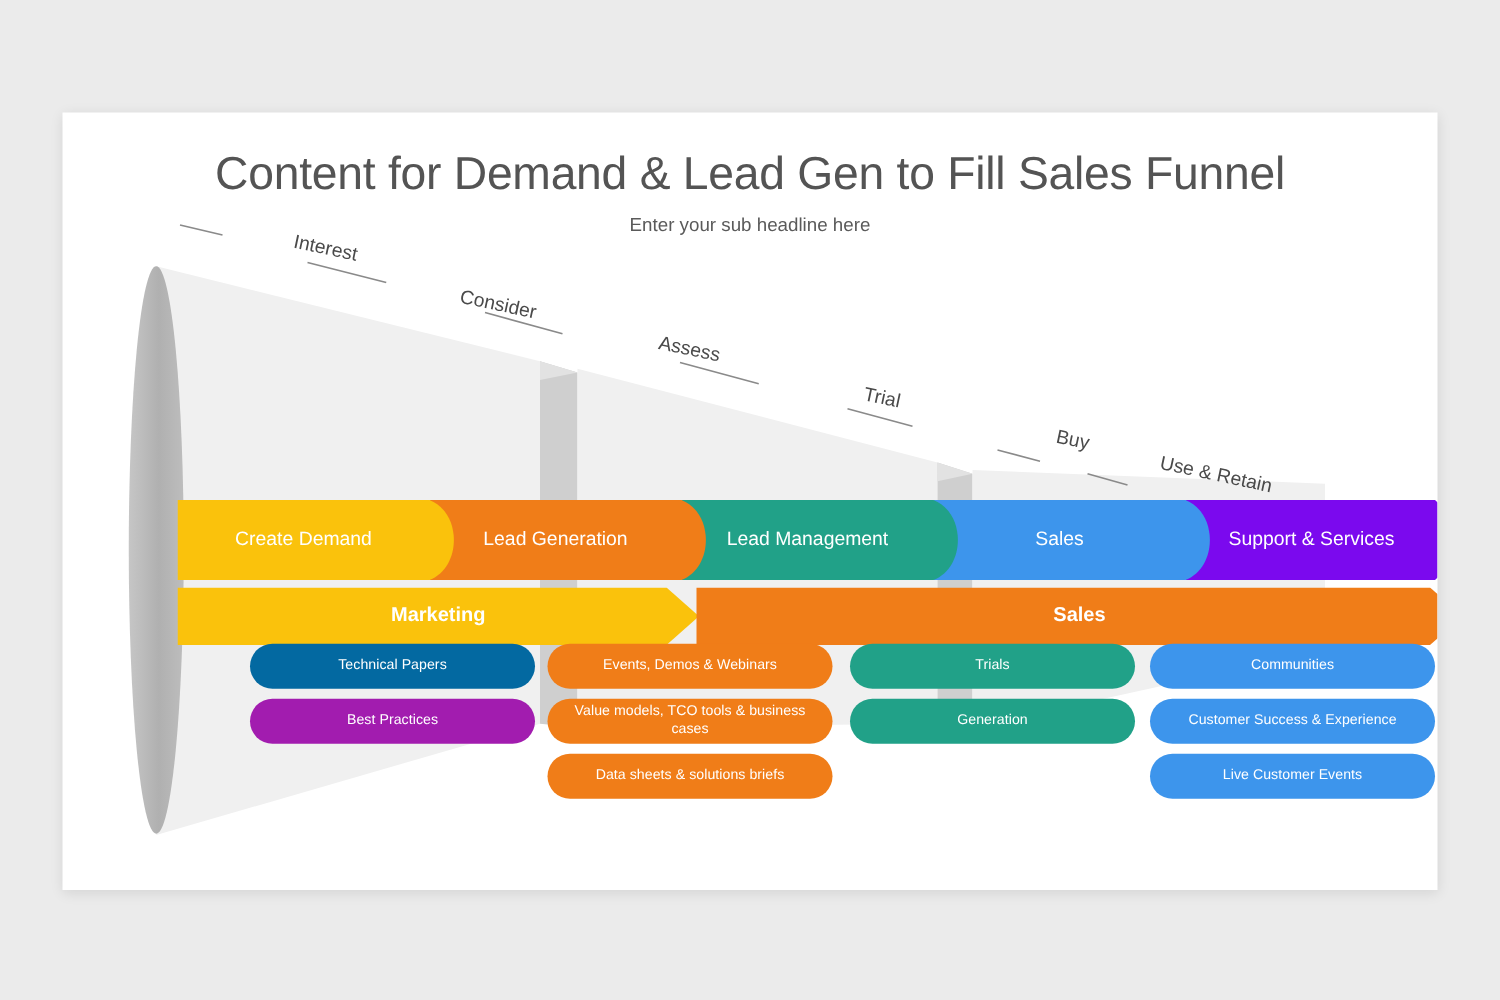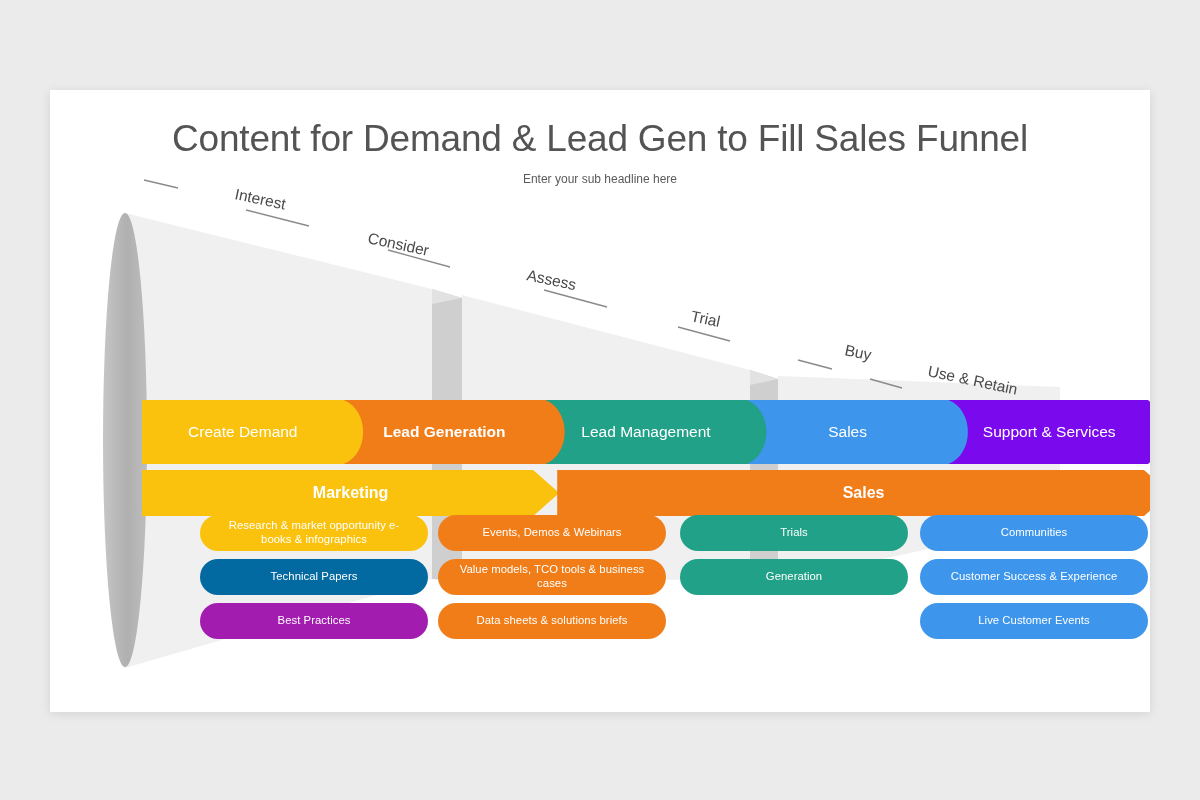--- a/index.html
+++ b/index.html
@@ -45,21 +45,21 @@
     color: #545454;
     letter-spacing: -0.2px;
     white-space: nowrap;
   }
   .subtitle {
     position: absolute;
     left: 0;
     top: 82px;
     width: 1100px;
     text-align: center;
-    font-size: 12px;
+    font-size: 15px;
     font-weight: 400;
     color: #5a5a5a;
   }
 
   
   .funnel-layer {
     position: absolute;
     left: 0;
     top: 0;
     width: 1100px;
@@ -229,42 +229,39 @@
       <svg viewBox="0 0 1008 64" width="1008" height="64">
         <g id="chev-shapes">
             <path d="M 806.4 0 L 1006 0 L 1042 32 L 1006 64 L 806.4 64 Z" fill="#7b09ee"></path>
             <path d="M 604.8 0 L 806.4 0 C 832.4 10.24 832.4 53.76 806.4 64 L 604.8 64 Z" fill="#3d95ec"></path>
             <path d="M 403.2 0 L 604.8 0 C 630.8 10.24 630.8 53.76 604.8 64 L 403.2 64 Z" fill="#21a188"></path>
             <path d="M 201.6 0 L 403.2 0 C 429.2 10.24 429.2 53.76 403.2 64 L 201.6 64 Z" fill="#f07d18"></path>
             <path d="M 0 0 L 201.6 0 C 227.6 10.24 227.6 53.76 201.6 64 L 0 64 Z" fill="#fac20c"></path>
           </g>
       </svg>
       <div class="chev-label" style="left: 0px; width: 201.6px;">Create Demand</div>
-      <div class="chev-label" style="left: 201.6px; width: 201.6px; font-weight: bold;">Lead Generation</div>
+      <div class="chev-label" style="left: 201.6px; width: 201.6px;">Lead Generation</div>
       <div class="chev-label" style="left: 403.2px; width: 201.6px;">Lead Management</div>
       <div class="chev-label" style="left: 604.8px; width: 201.6px;">Sales</div>
       <div class="chev-label" style="left: 806.4px; width: 201.6px;">Support &amp; Services</div>
     </div>
 
     <div class="dept-band">
       <svg viewBox="0 0 1008 46" width="1008" height="46">
         <g id="dept-shapes">
             <path d="M 0 0 L 391.2 0 L 417.2 23 L 391.2 46 L 0 46 Z" fill="#fac20c"></path>
             <path d="M 415.2 0 L 1002 0 L 1028 23 L 1002 46 L 415.2 46 Z" fill="#f07d18"></path>
           </g>
       </svg>
       <div class="dept-label" style="left: 0px; width: 417.2px;">Marketing</div>
       <div class="dept-label" style="left: 415.2px; width: 612.8px;">Sales</div>
     </div>
 
     <div class="columns">
       <div class="col" style="left: 58px;">
-          <div class="pill h1" style="background: rgb(250, 194, 12);">
-            <span>Research &amp; market opportunity e-books &amp; infographics</span>
-          </div>
           <div class="pill h1" style="background: #0369a1;">
             <span>Technical Papers</span>
           </div>
           <div class="pill h1" style="background: #a21caf;">
             <span>Best Practices</span>
           </div>
         </div>
       <div class="col" style="left: 296px;">
           <div class="pill h1" style="background: rgb(240, 125, 24);">
             <span>Events, Demos &amp; Webinars</span>

